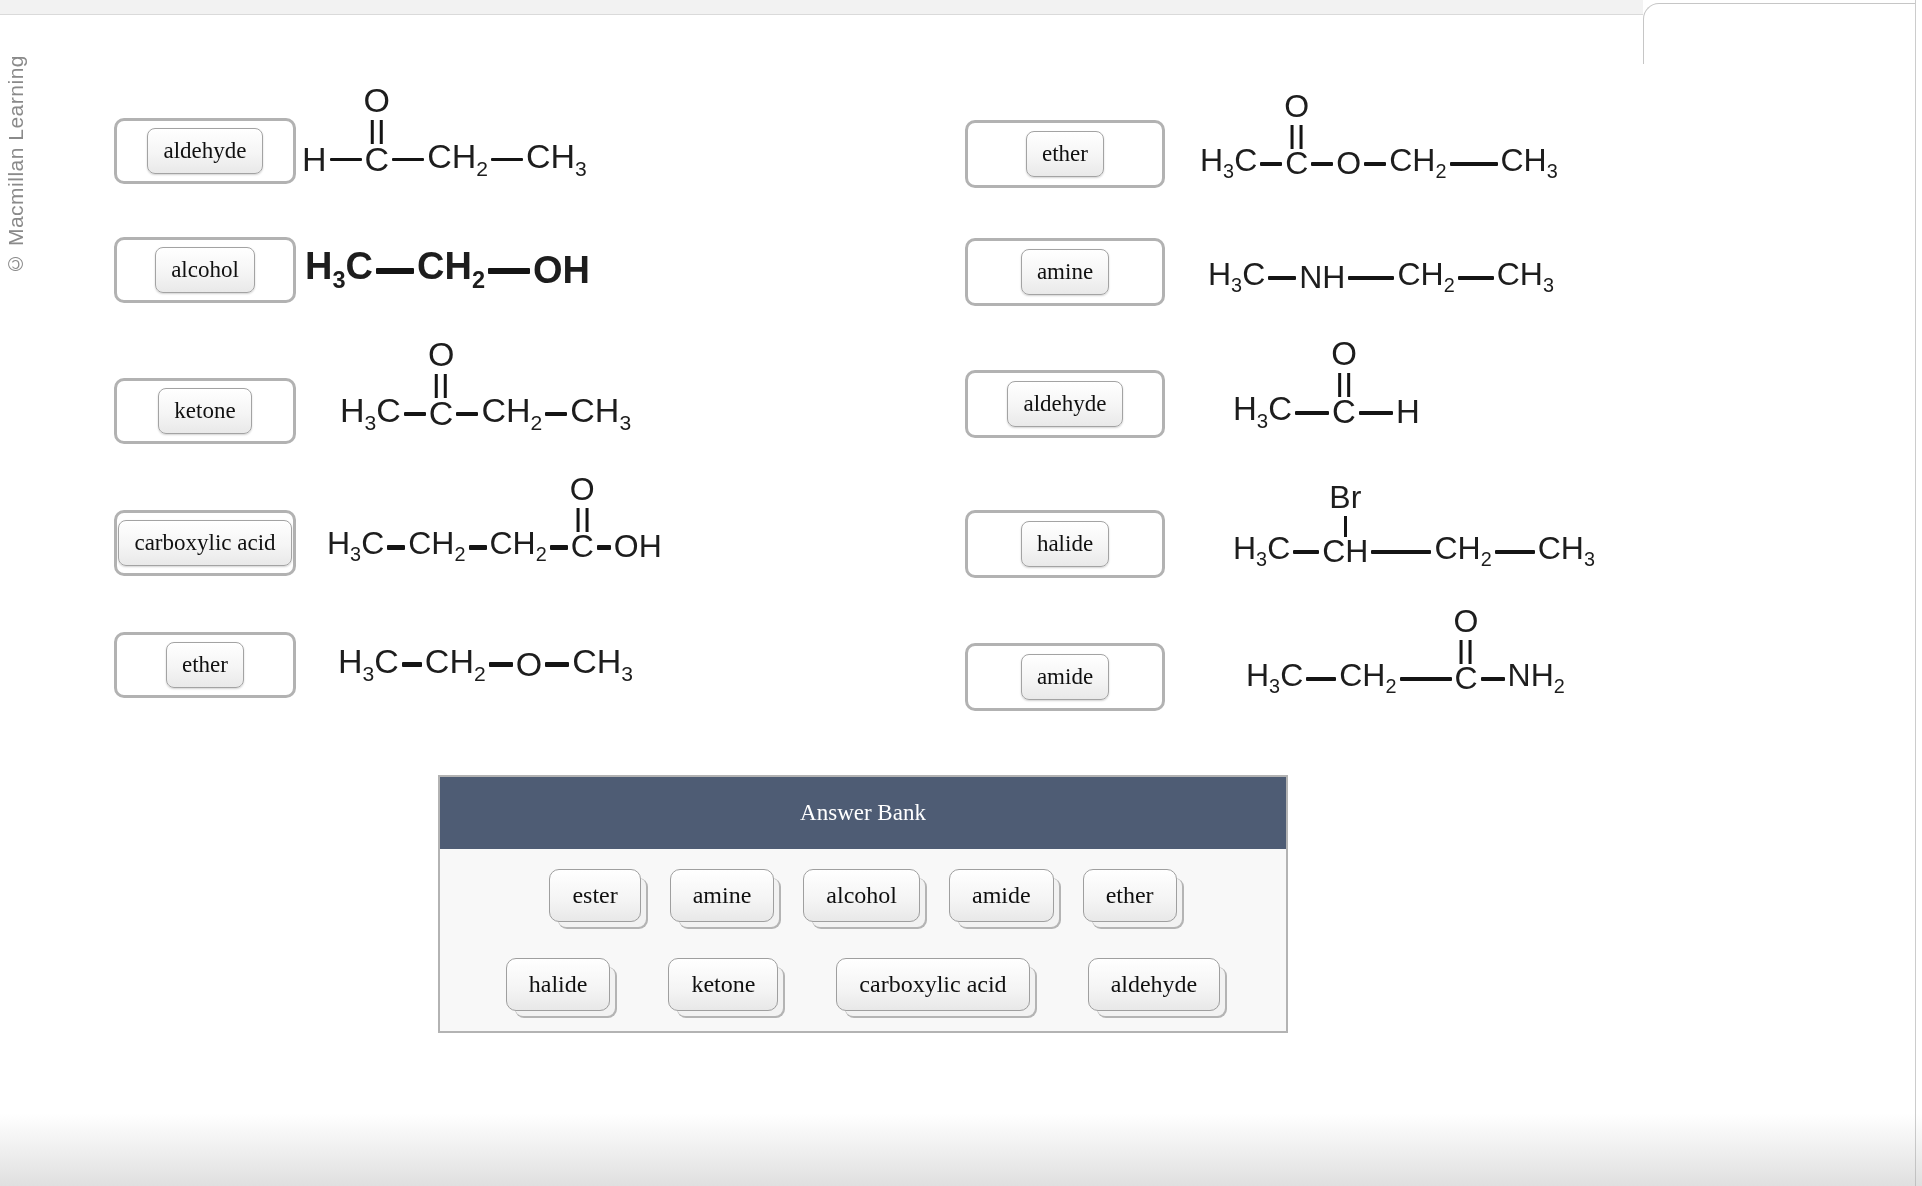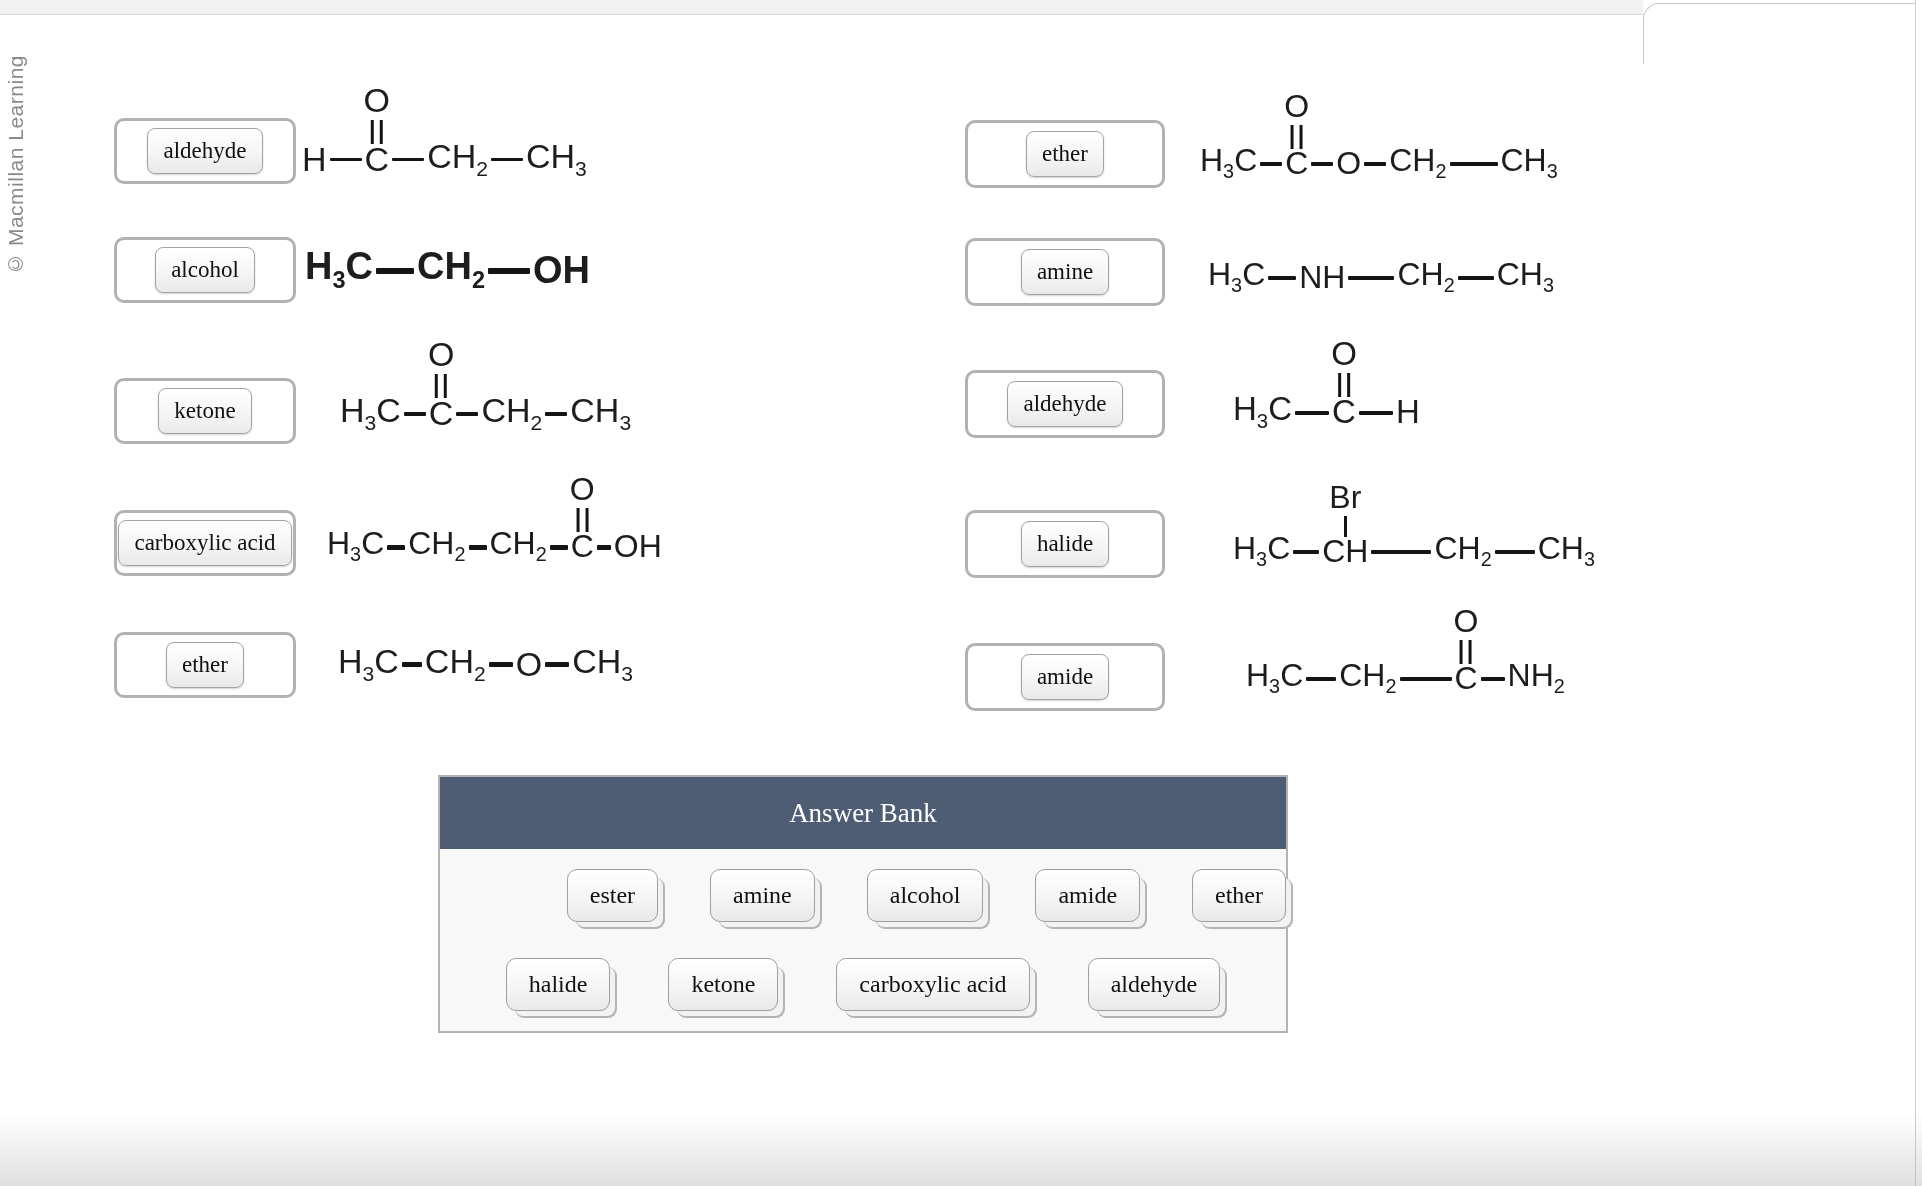--- a/index.html
+++ b/index.html
@@ -36,23 +36,23 @@
   .above { position:absolute; bottom:calc(100% - 2px); left:50%; transform:translateX(-50%);
            display:flex; flex-direction:column; align-items:center; }
   .toptext { line-height:1; margin-bottom:3px; }
   .vd { display:flex; gap:6px; }
   .vd i { display:block; width:3px; height:24px; background:#141414; }
   .vs { width:3px; height:21px; background:#141414; }
 
   .bank { position:absolute; left:438px; top:775px; width:850px; height:258px; box-sizing:border-box;
           background:#f8f8f8; border:2px solid #b3b3b3; }
   .bank-header { height:72px; background:#4e5c74; display:flex; align-items:center; justify-content:center; }
-  .bank-title { color:#ffffff; font-family:"Liberation Serif",serif; font-size:27px; }
+  .bank-title { color:#ffffff; font-family:"Liberation Serif",serif; font-size:23px; }
   .bank-row { display:flex; justify-content:center; align-items:center; }
-  .bank-row.r0 { gap:52px; margin-top:20px;justify-content:flex-end; }
+  .bank-row.r0 { gap:29px; margin-top:20px; }
   .bank-row.r1 { gap:58px; margin-top:36px; }
   .bank-chip { font-family:"Liberation Serif",serif; font-size:24px; color:#101010;
           background:linear-gradient(180deg,#ffffff 0%,#f4f4f4 60%,#e8e8e8 100%);
           border:1px solid #9f9f9f; border-radius:10px; padding:12px 22px; white-space:nowrap;
           box-shadow:7px 7px 0 -2px #f2f2f2, 8px 8px 0 -1px #b4b4b4; cursor:pointer; }
 </style>
 </head>
 <body>
 
 <div class="stage">

